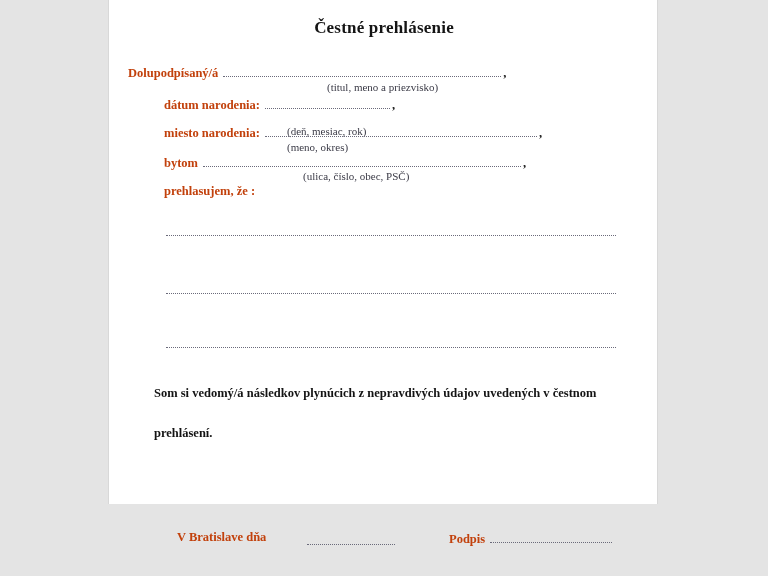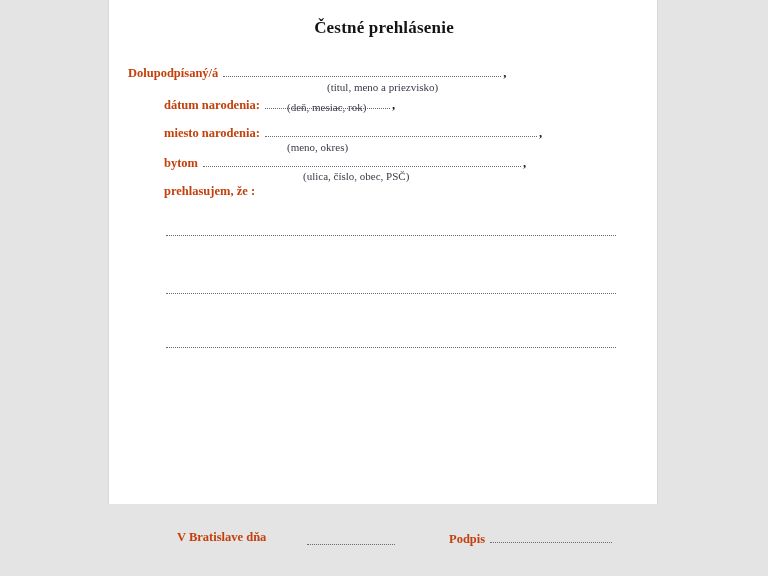--- a/index.html
+++ b/index.html
@@ -77,21 +77,21 @@
   }
 
   
   .r-name      { left: 19px;  top: 64px;  }
   .r-dob       { left: 55px;  top: 96px;  }
   .r-pob       { left: 55px;  top: 124px; }
   .r-addr      { left: 55px;  top: 154px; }
   .r-declare   { left: 55px;  top: 184px; }
 
   .h-name { left: 218px; top: 81px;  }
-  .h-dob  { left: 178px; top: 101px; }
+  .h-dob  { left: 178px; top: 125px; }
   .h-pob  { left: 178px; top: 141px; }
   .h-addr { left: 194px; top: 170px; }
 
   .d-name { width: 278px; }
   .d-dob  { width: 125px; }
   .d-pob  { width: 272px; }
   .d-addr { width: 318px; }
 
   
   .blank-line {
@@ -167,20 +167,21 @@
     <div class="hint h-addr">(ulica, číslo, obec, PSČ)</div>
 
     <div class="row r-declare">
       <span class="lbl">prehlasujem,  že  :</span>
     </div>
 
     <div class="blank-line bl1"></div>
     <div class="blank-line bl2"></div>
     <div class="blank-line bl3"></div>
 
+    <div class="statement">Som si vedomý/á následkov plynúcich z nepravdivých údajov uvedených v čestnom prehlásení.</div>
 
     <div class="footer">
       <div class="f-place">
         <span class="lbl">V Bratislave  dňa</span>
         <span class="dots d-place"></span>
       </div>
       <div class="f-sign">
         <span class="lbl">Podpis</span>
         <span class="dots d-sign"></span>
       </div>

